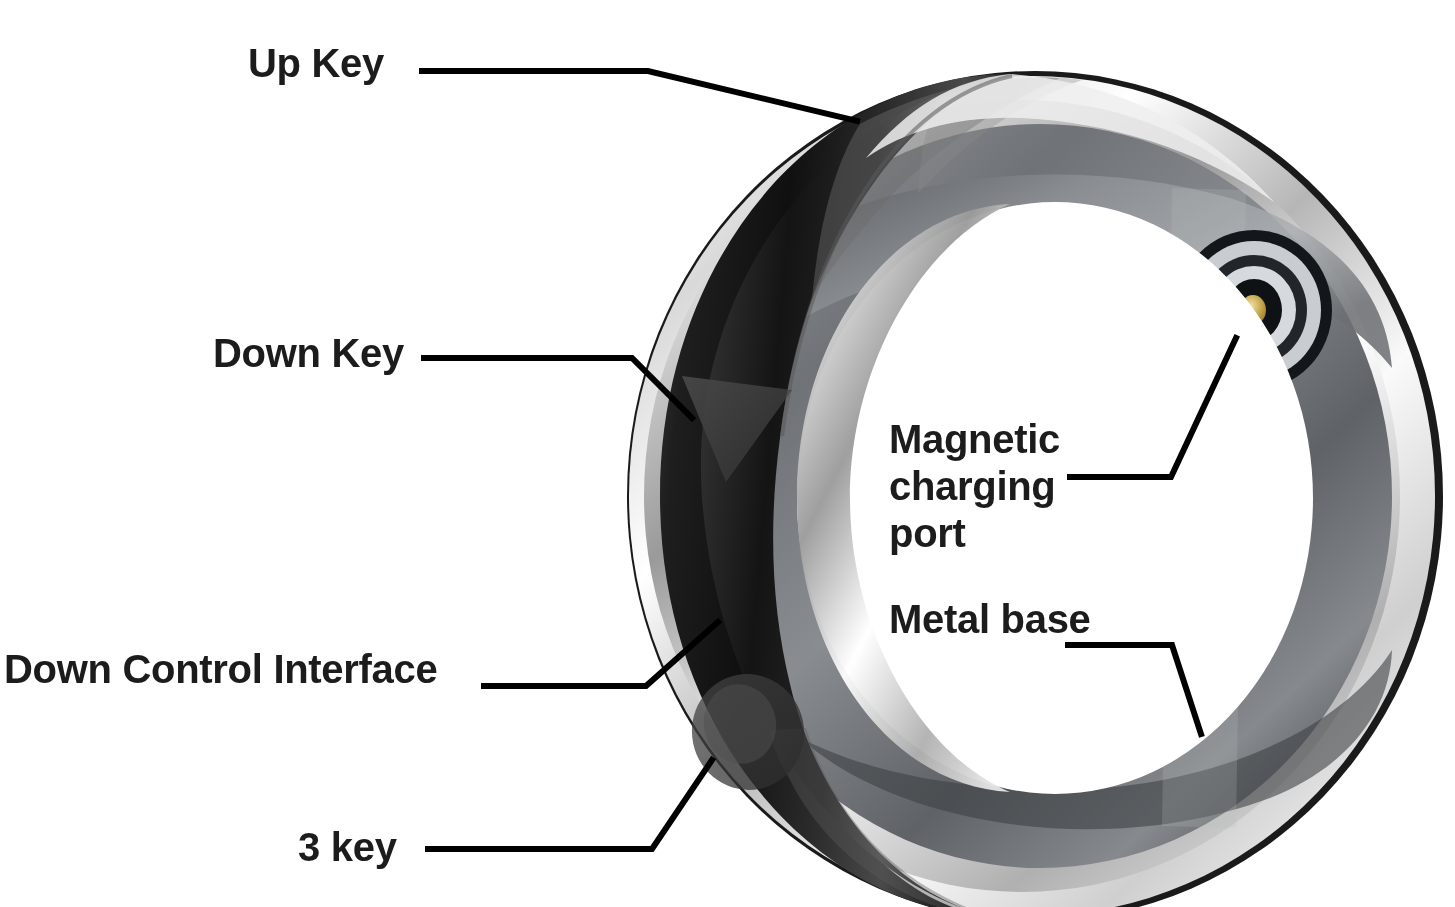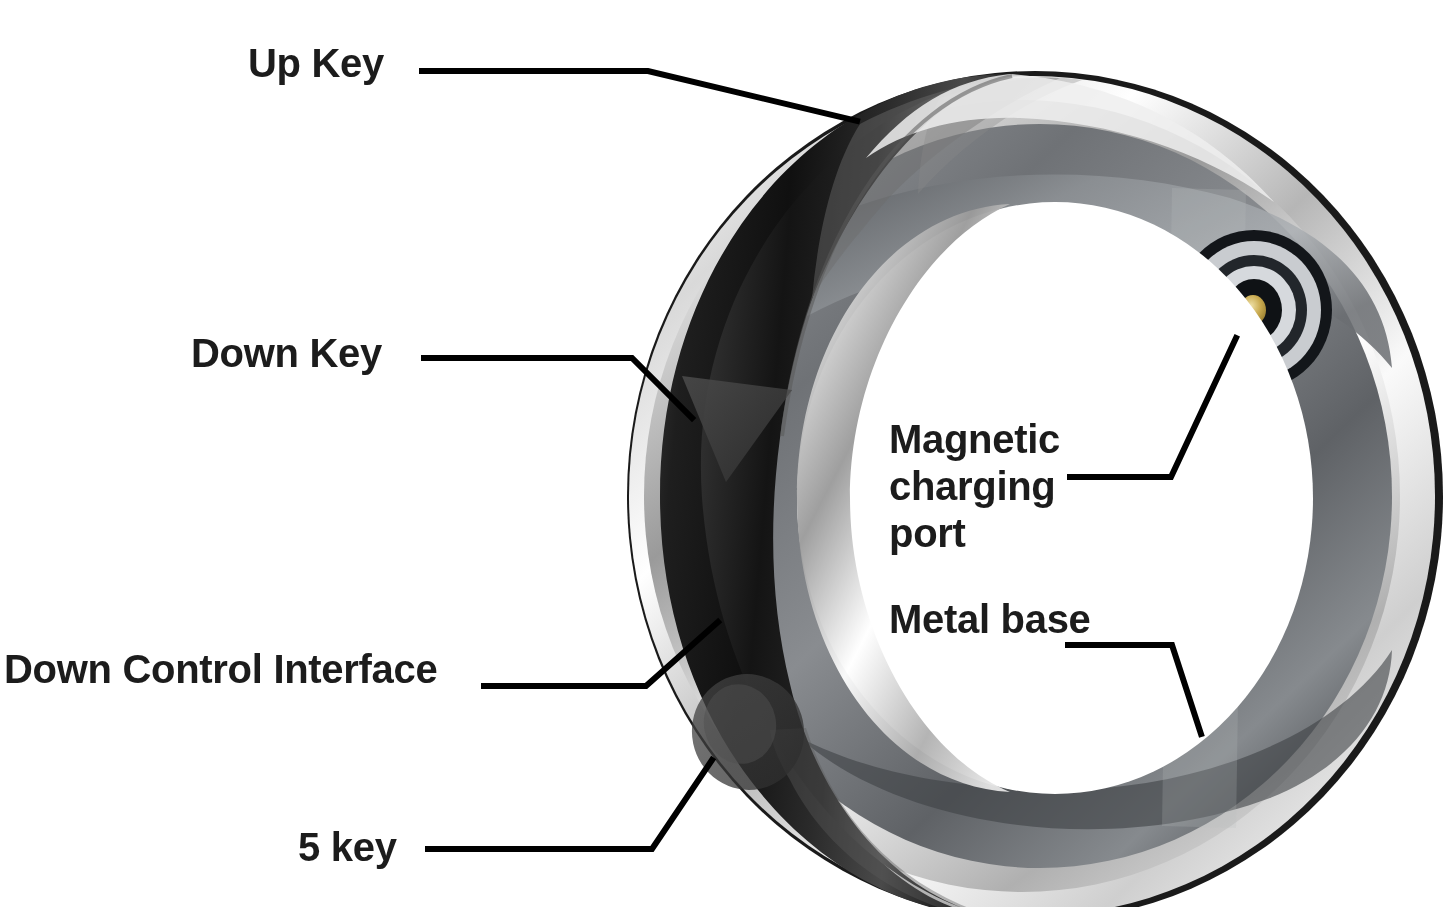--- a/index.html
+++ b/index.html
@@ -29,21 +29,21 @@
     position: absolute;
     color: #1c1c1c;
     font-family: "Liberation Sans", sans-serif;
     font-weight: bold;
     font-size: 40px;
     line-height: 1.18;
     letter-spacing: -0.3px;
     white-space: pre-line;
   }
   #label-up-key        { left: 248px; top: 2px; }
-  #label-down-key      { left: 191px; top: 292px; }
+  #label-down-key      { left: 213px; top: 292px; }
   #label-touch-control { left: 4px;   top: 608px; }
   #label-zero-key      { left: 298px; top: 786px; }
   #label-magnetic-port { left: 889px; top: 378px; }
   #label-metal-base    { left: 889px; top: 558px; }
 </style>
 </head>
 <body>
 
 <div id="stage">
 
@@ -208,21 +208,21 @@
       <polyline points="1068,607 1172,607 1201,696"></polyline>
     </g>
   </svg>
 
   <div class="callout" id="label-up-key">Up Key</div>
 
   <div class="callout" id="label-down-key">Down Key</div>
 
   <div class="callout" id="label-touch-control">Down Control Interface</div>
 
-  <div class="callout" id="label-zero-key">5 key</div>
+  <div class="callout" id="label-zero-key">3 key</div>
 
   <div class="callout" id="label-metal-base">Metal base</div>
 
   <div class="callout" id="label-magnetic-port">Magnetic
 charging
 port</div>
 
 </div>
 
 </body></html>

